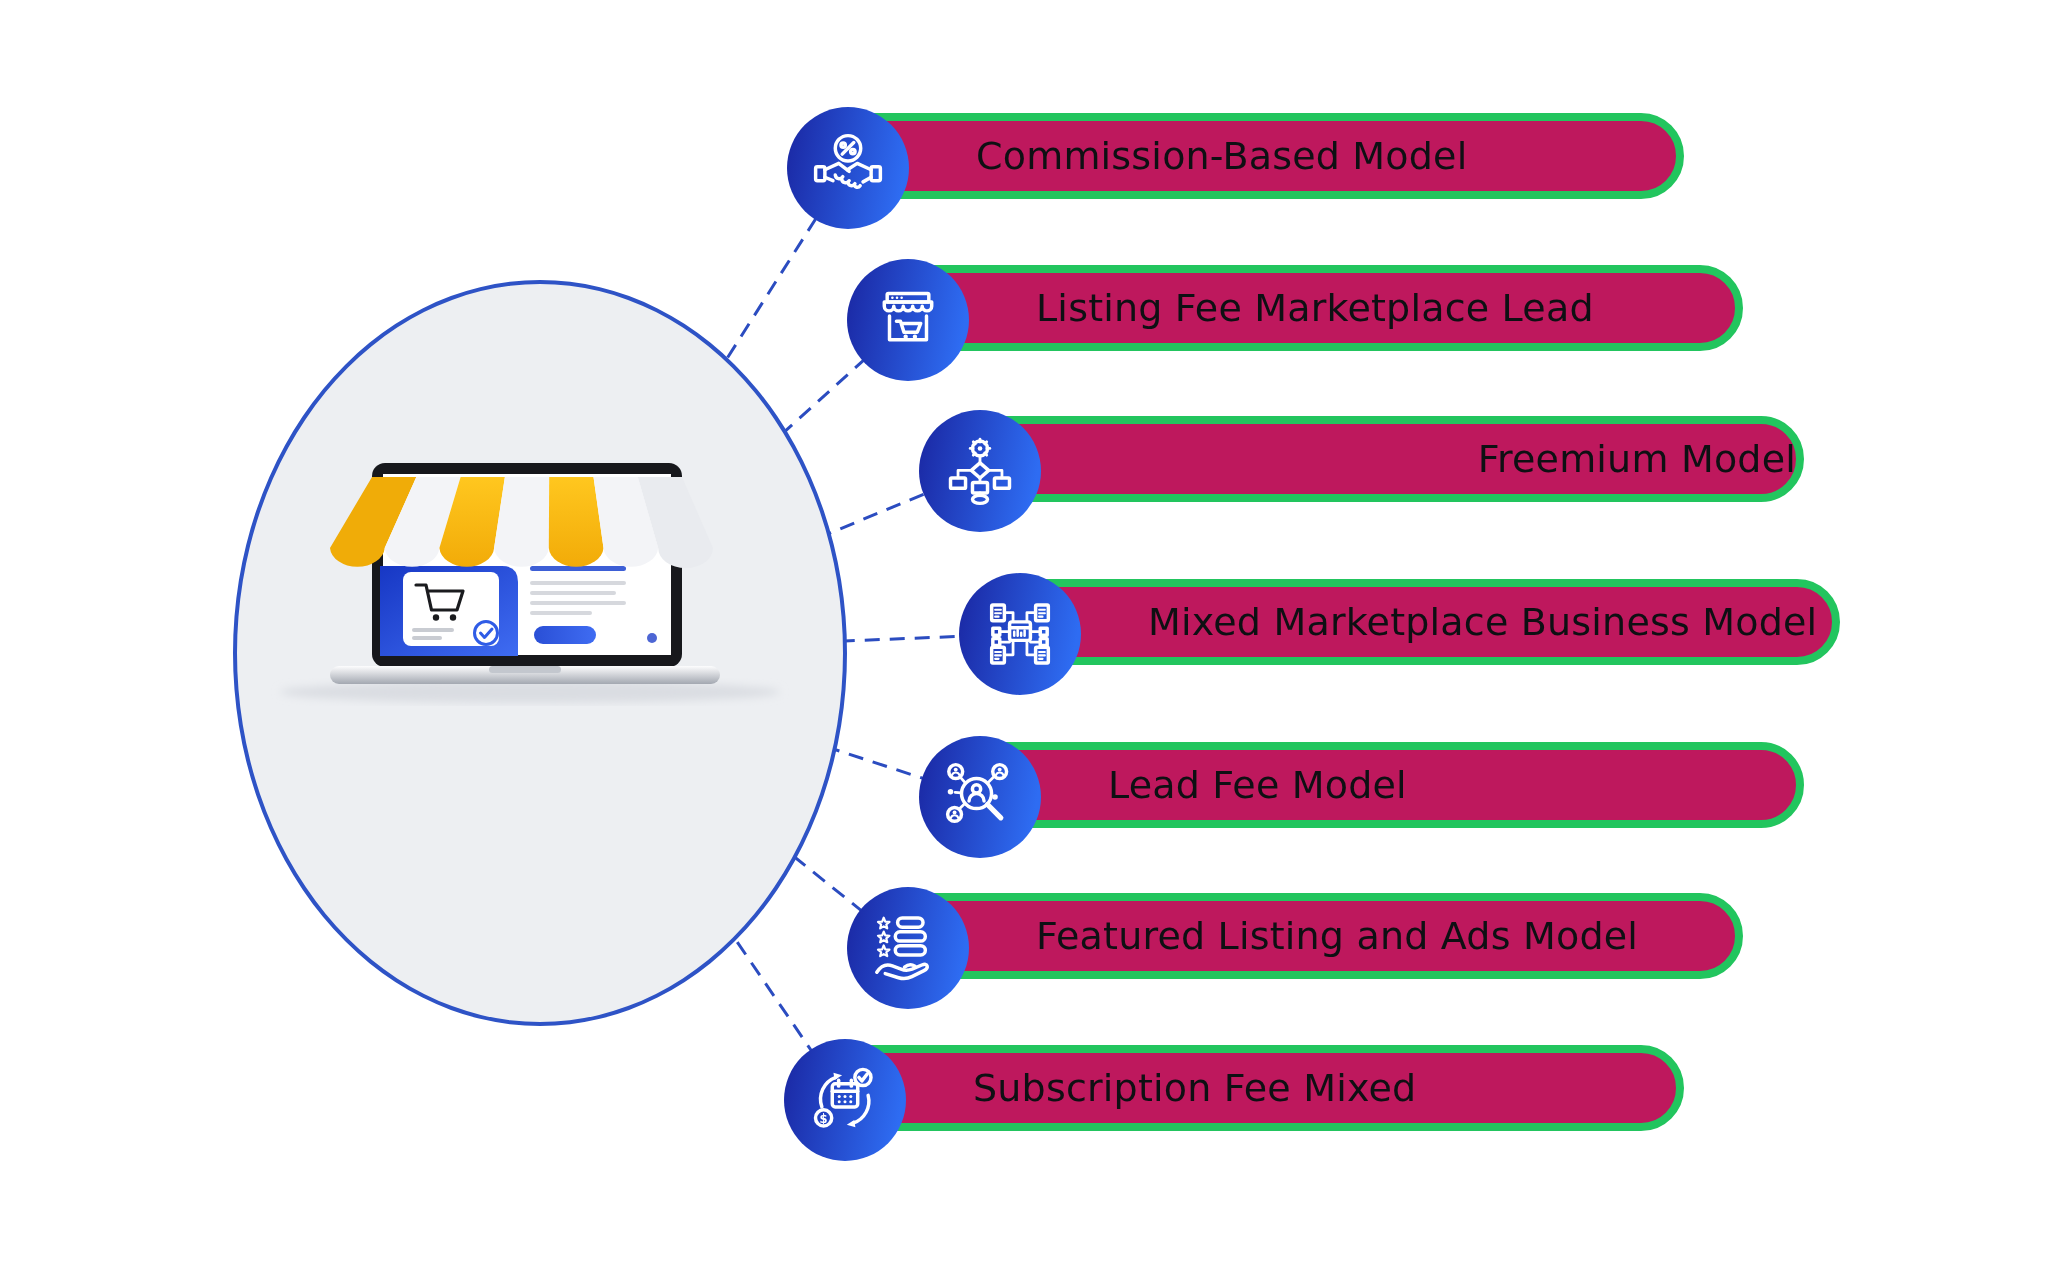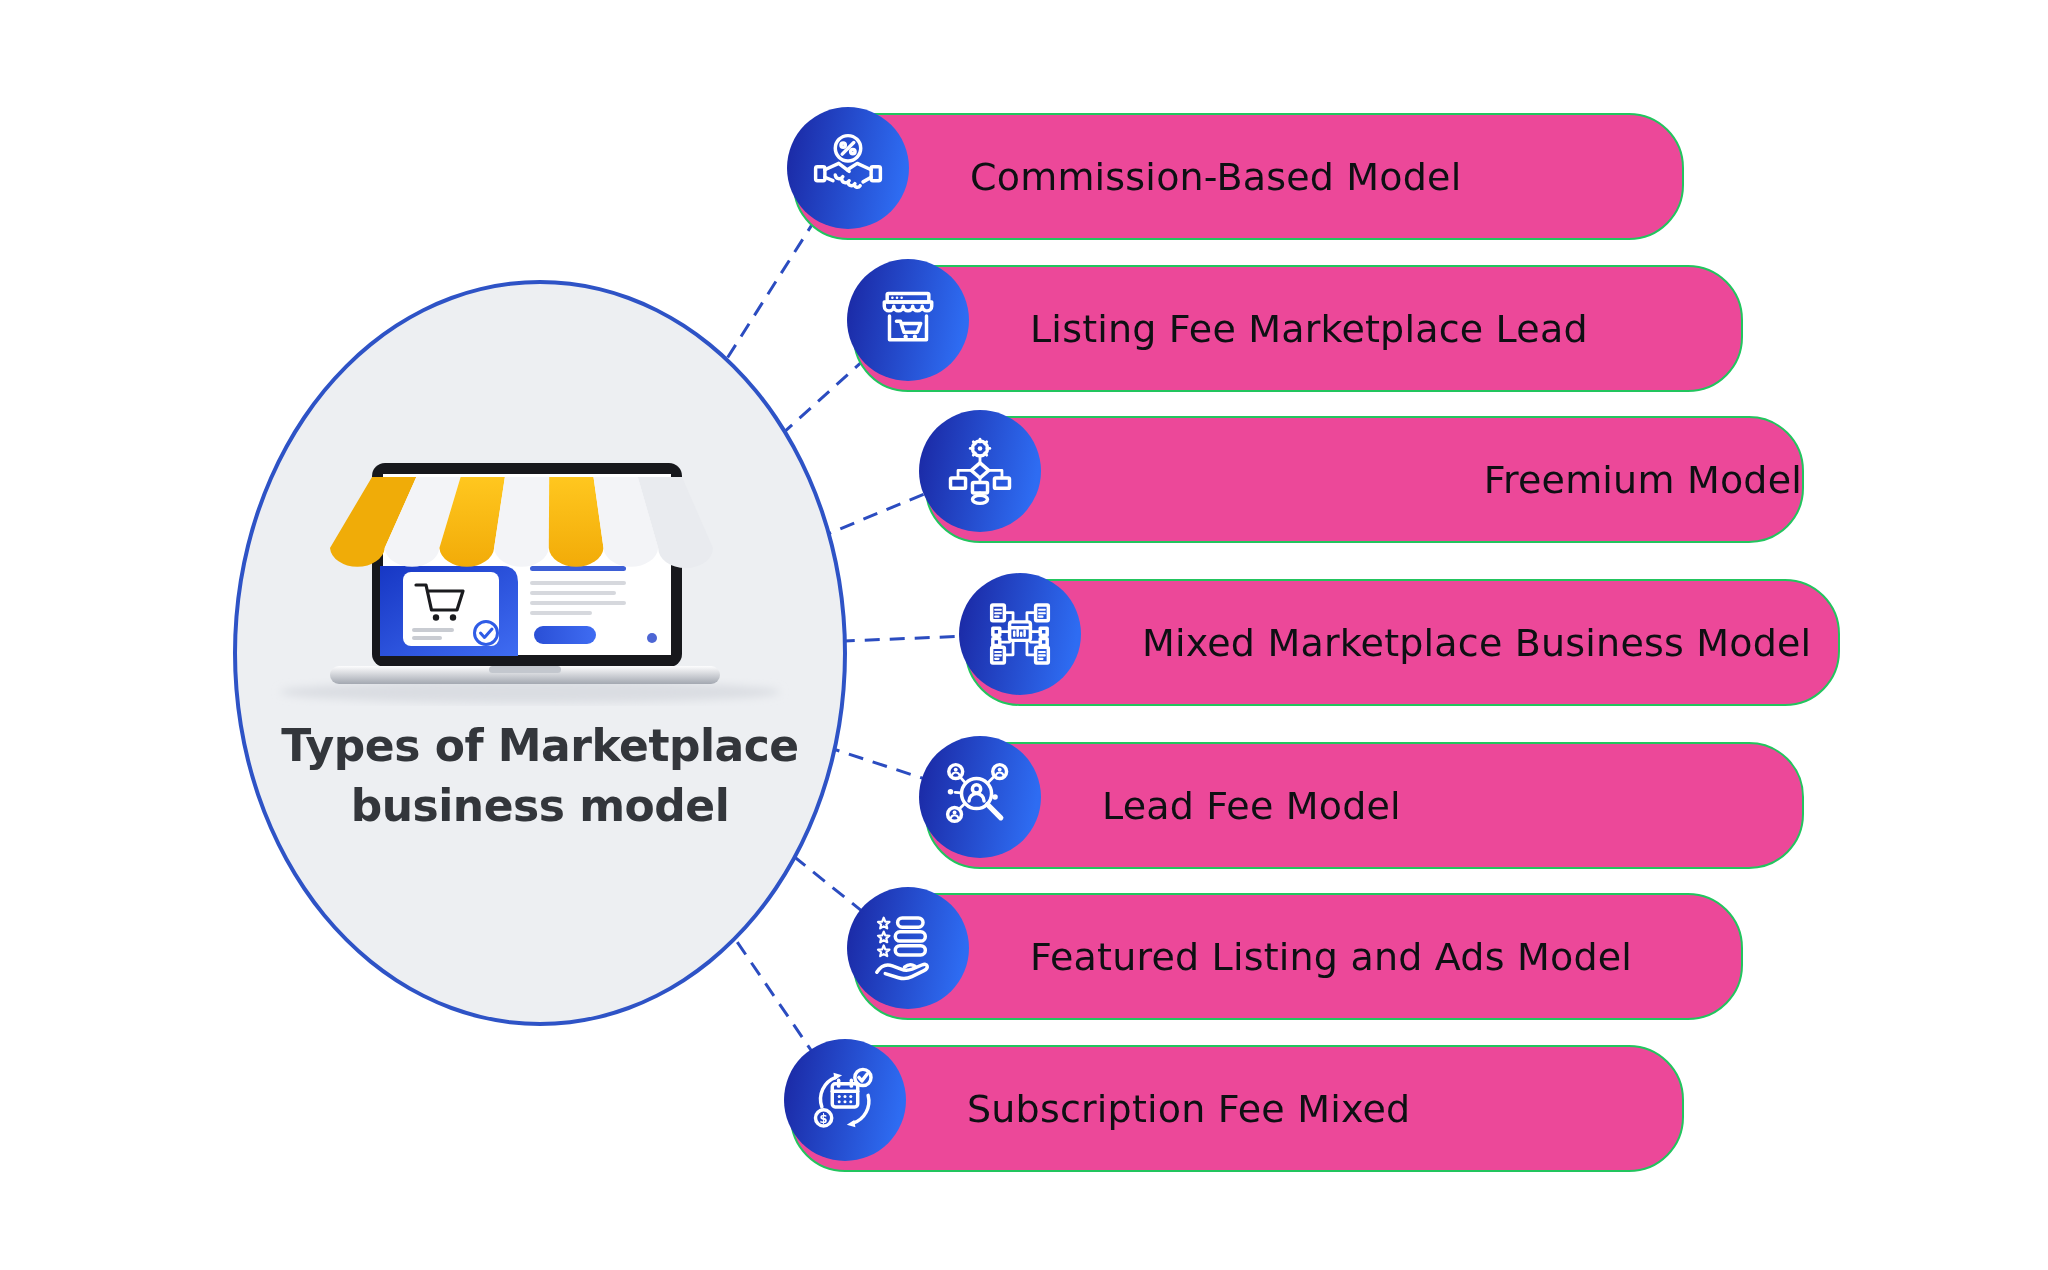--- a/index.html
+++ b/index.html
@@ -13,22 +13,22 @@
     background:#edeff2;border:4px solid #2e53c6;border-radius:50%;
     box-sizing:border-box;z-index:1;
   }
   .illustration{position:absolute;left:240px;top:400px;z-index:2;}
   .center-title{
     position:absolute;left:233px;top:716px;width:614px;z-index:3;
     text-align:center;color:#33363b;font-weight:700;font-size:44px;
     line-height:60px;letter-spacing:-0.5px;
   }
   .pill{
-    position:absolute;height:127px;background:#ec4899;
-    border:2px solid #22c55e;border-radius:55px;box-sizing:border-box;
+    position:absolute;height:86px;background:#be185d;
+    border:8px solid #22c55e;border-radius:55px;box-sizing:border-box;
     display:flex;align-items:center;z-index:4;
   }
   .pill .label{
     padding-left:175px;font-size:38px;color:#0e1013;letter-spacing:0.2px;
     white-space:nowrap;
   }
   .badge{
     position:absolute;width:122px;height:122px;border-radius:50%;
     background:linear-gradient(100deg,#1b2aa6 5%,#2e6cf2 90%);
     display:flex;align-items:center;justify-content:center;z-index:5;
@@ -118,24 +118,20 @@
       <path d="M353.5,77 L397.8,77 L418.2,148 A27.4,20 0 0 1 363.5,148 Z" fill="#f3f4f7"></path>
       <path d="M397.8,77 L442,77 L473,148 A27.4,20 0 0 1 418.2,148 Z" fill="#e9ebef"></path>
     </g>
 
     <g>
       <rect x="90" y="266" width="390" height="18" rx="9" fill="url(#gbase)"></rect>
       <rect x="249" y="266" width="72" height="7" rx="3.5" fill="#c3c7ce"></rect>
     </g>
   </svg>
 
-  <div class="center-title">
-    <div>Types of Marketplace</div>
-    <div>business model</div>
-  </div>
 
   <div>
     <div class="pill" style="left:793px;top:113px;width:891px;">
       <span class="label">Commission-Based Model</span>
     </div>
     <div class="badge" style="left:787px;top:107px;">
       <svg viewBox="0 0 64 64" class="ic">
         <circle cx="32" cy="15" r="11"></circle>
         <line x1="27" y1="20" x2="37" y2="10"></line>
         <circle cx="27.8" cy="12.2" r="1.9"></circle>

